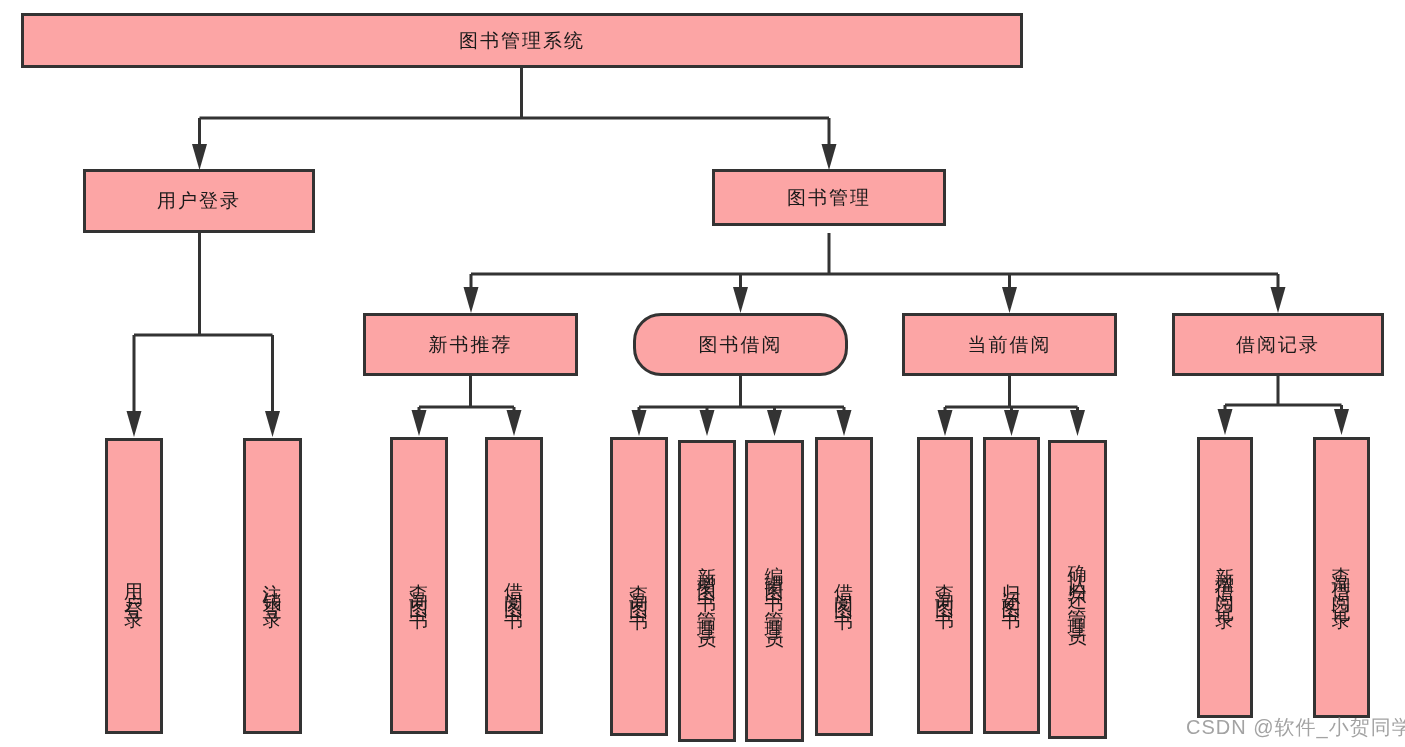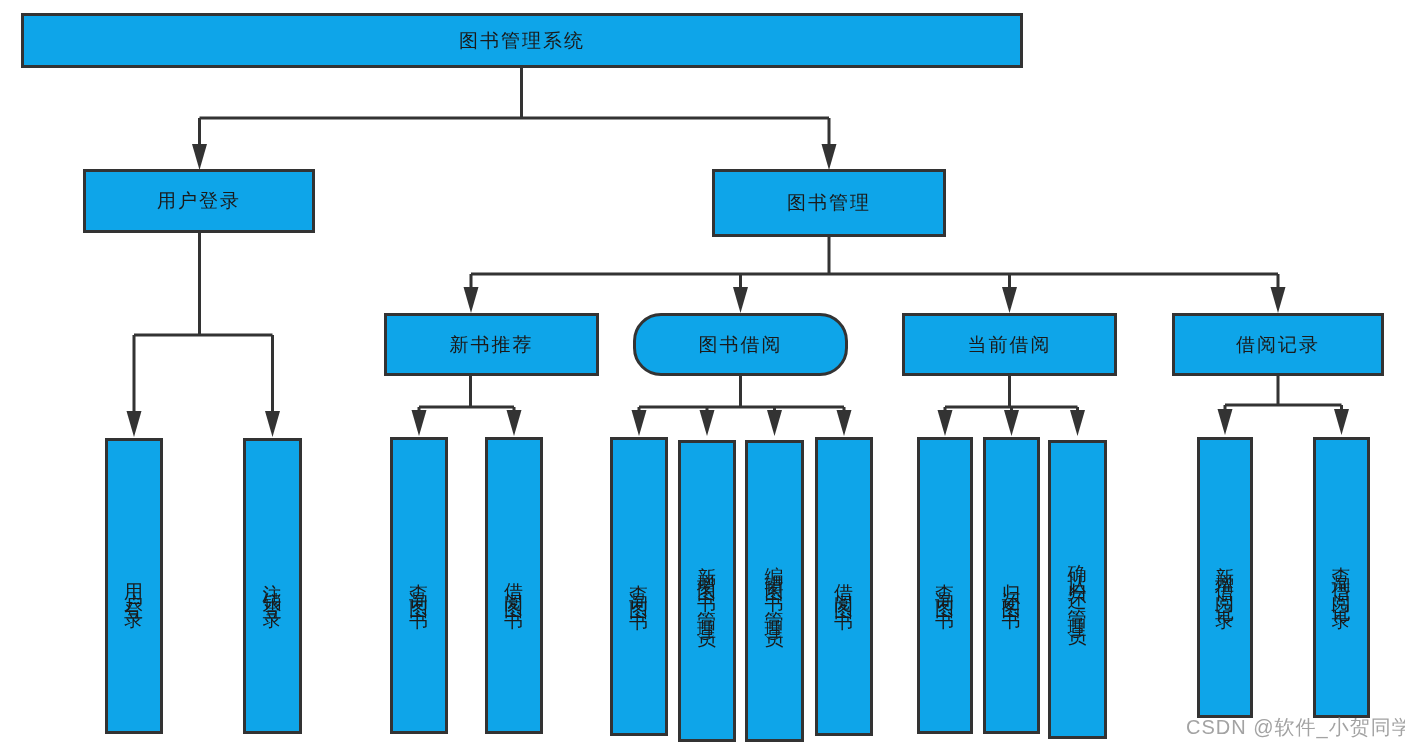--- a/index.html
+++ b/index.html
@@ -22,21 +22,21 @@
     fill: none;
   }
   .connectors polygon {
     fill: #333333;
     stroke: none;
   }
   .box {
     position: absolute;
     box-sizing: border-box;
     border: 3px solid #333333;
-    background: #0ea5e9;
+    background: #fca5a5;
     display: flex;
     align-items: center;
     justify-content: center;
     color: #1a1a1a;
     font-size: 19px;
     letter-spacing: 2px;
     text-align: center;
   }
   .box.h span { white-space: nowrap; }
   .box.v {
@@ -110,25 +110,25 @@
     </g>
   </svg>
 
   <div class="box h" style="left:21px; top:13px; width:1002px; height:55px;">
     <span>图书管理系统</span>
   </div>
 
   <div class="box h" style="left:83px; top:169px; width:232px; height:64px;">
     <span>用户登录</span>
   </div>
-  <div class="box h" style="left:712px; top:169px; width:234px; height:68px;">
+  <div class="box h" style="left:712px; top:169px; width:234px; height:57px;">
     <span>图书管理</span>
   </div>
 
-  <div class="box h" style="left:363px; top:313px; width:215px; height:63px;margin-left:21px;">
+  <div class="box h" style="left:363px; top:313px; width:215px; height:63px;">
     <span>新书推荐</span>
   </div>
   <div class="box h" style="left:633px; top:313px; width:215px; height:63px;border-radius:28px;">
     <span>图书借阅</span>
   </div>
   <div class="box h" style="left:902px; top:313px; width:215px; height:63px;">
     <span>当前借阅</span>
   </div>
   <div class="box h" style="left:1172px; top:313px; width:212px; height:63px;">
     <span>借阅记录</span>

